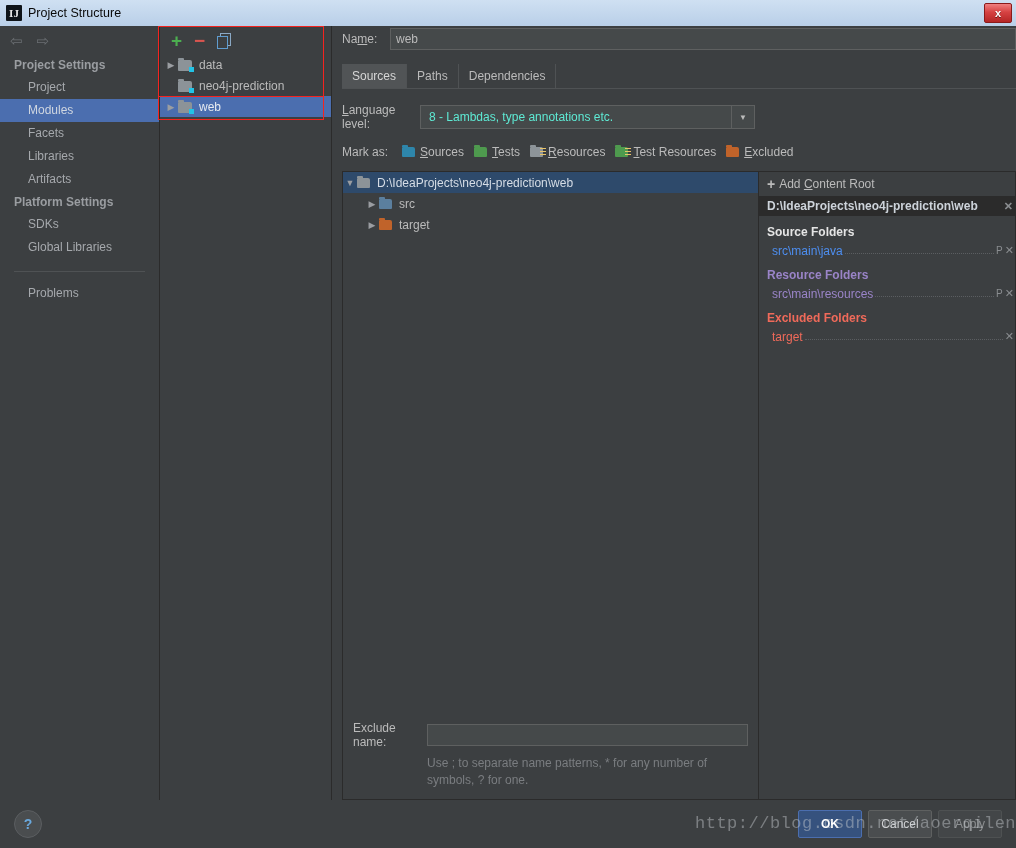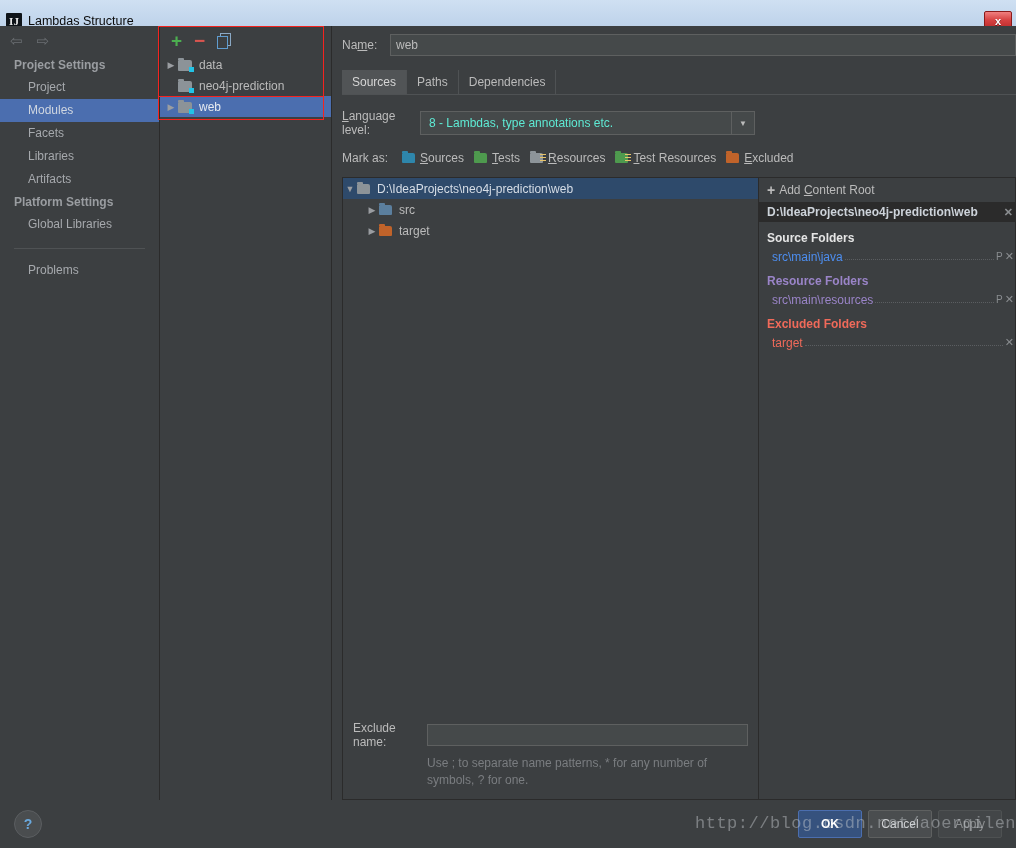--- a/index.html
+++ b/index.html
@@ -14,21 +14,21 @@
     overflow: hidden;
     position: relative;
   }
 
   
   .titlebar {
     height: 26px;
     background: linear-gradient(to bottom, #cfe0f2, #b9cfe8);
     border-bottom: 1px solid #7f9db9;
     display: flex; align-items: center;
-    padding: 8px 2px 0 6px;
+    padding: 0 2px 0 6px;
     position: relative;
   }
   .title-icon {
     width: 16px; height: 16px;
     background: #0f1419;
     color: #e8e8e8;
     font-size: 11px; font-weight: bold;
     display: flex; align-items: center; justify-content: center;
     margin-right: 6px;
     border-radius: 1px;
@@ -189,21 +189,21 @@
   .detail {
     flex: 1;
     background: #3c3f41;
     position: relative;
     min-width: 0;
     display: flex;
     flex-direction: column;
   }
   .name-row {
     display: flex; align-items: center;
-    padding: 6px 0 0 10px;
+    padding: 0 0 0 10px;
     height: 26px;
   }
   .name-label { width: 48px; color: #bbbbbb; font-size: 12px; }
   .name-input {
     flex: 1;
     height: 22px;
     background: #45494a;
     border: 1px solid #5e6060;
     color: #bbbbbb;
     font-size: 12px;
@@ -496,41 +496,42 @@
     z-index: 20;
   }
   #annot-modules { left: 158px; top: 26px; width: 164px; height: 92px; }
   #annot-web     { left: 158px; top: 96px; width: 164px; height: 22px; }
 </style>
 </head>
 <body>
 
 <div class="titlebar">
   <div class="title-icon">IJ</div>
-  <div class="title-text">Lambdas Structure</div>
+  <div class="title-text">Project Structure</div>
   <div class="close-btn">x</div>
 </div>
 
 <div class="window">
   <div class="content-row">
 
     <div class="sidebar">
       <div class="nav-arrows">
         <span class="nav-arrow">⇦</span>
         <span class="nav-arrow">⇨</span>
       </div>
 
       <div class="sb-group">Project Settings</div>
       <div class="sb-item">Project</div>
       <div class="sb-item selected">Modules</div>
       <div class="sb-item">Facets</div>
       <div class="sb-item">Libraries</div>
       <div class="sb-item">Artifacts</div>
 
       <div class="sb-group">Platform Settings</div>
+      <div class="sb-item">SDKs</div>
       <div class="sb-item">Global Libraries</div>
 
       <div class="sb-sep"></div>
       <div class="sb-item">Problems</div>
     </div>
 
     <div class="modules-panel">
       <div class="mod-toolbar">
         <span class="tb-btn tb-plus">+</span>
         <span class="tb-btn tb-minus">−</span>

